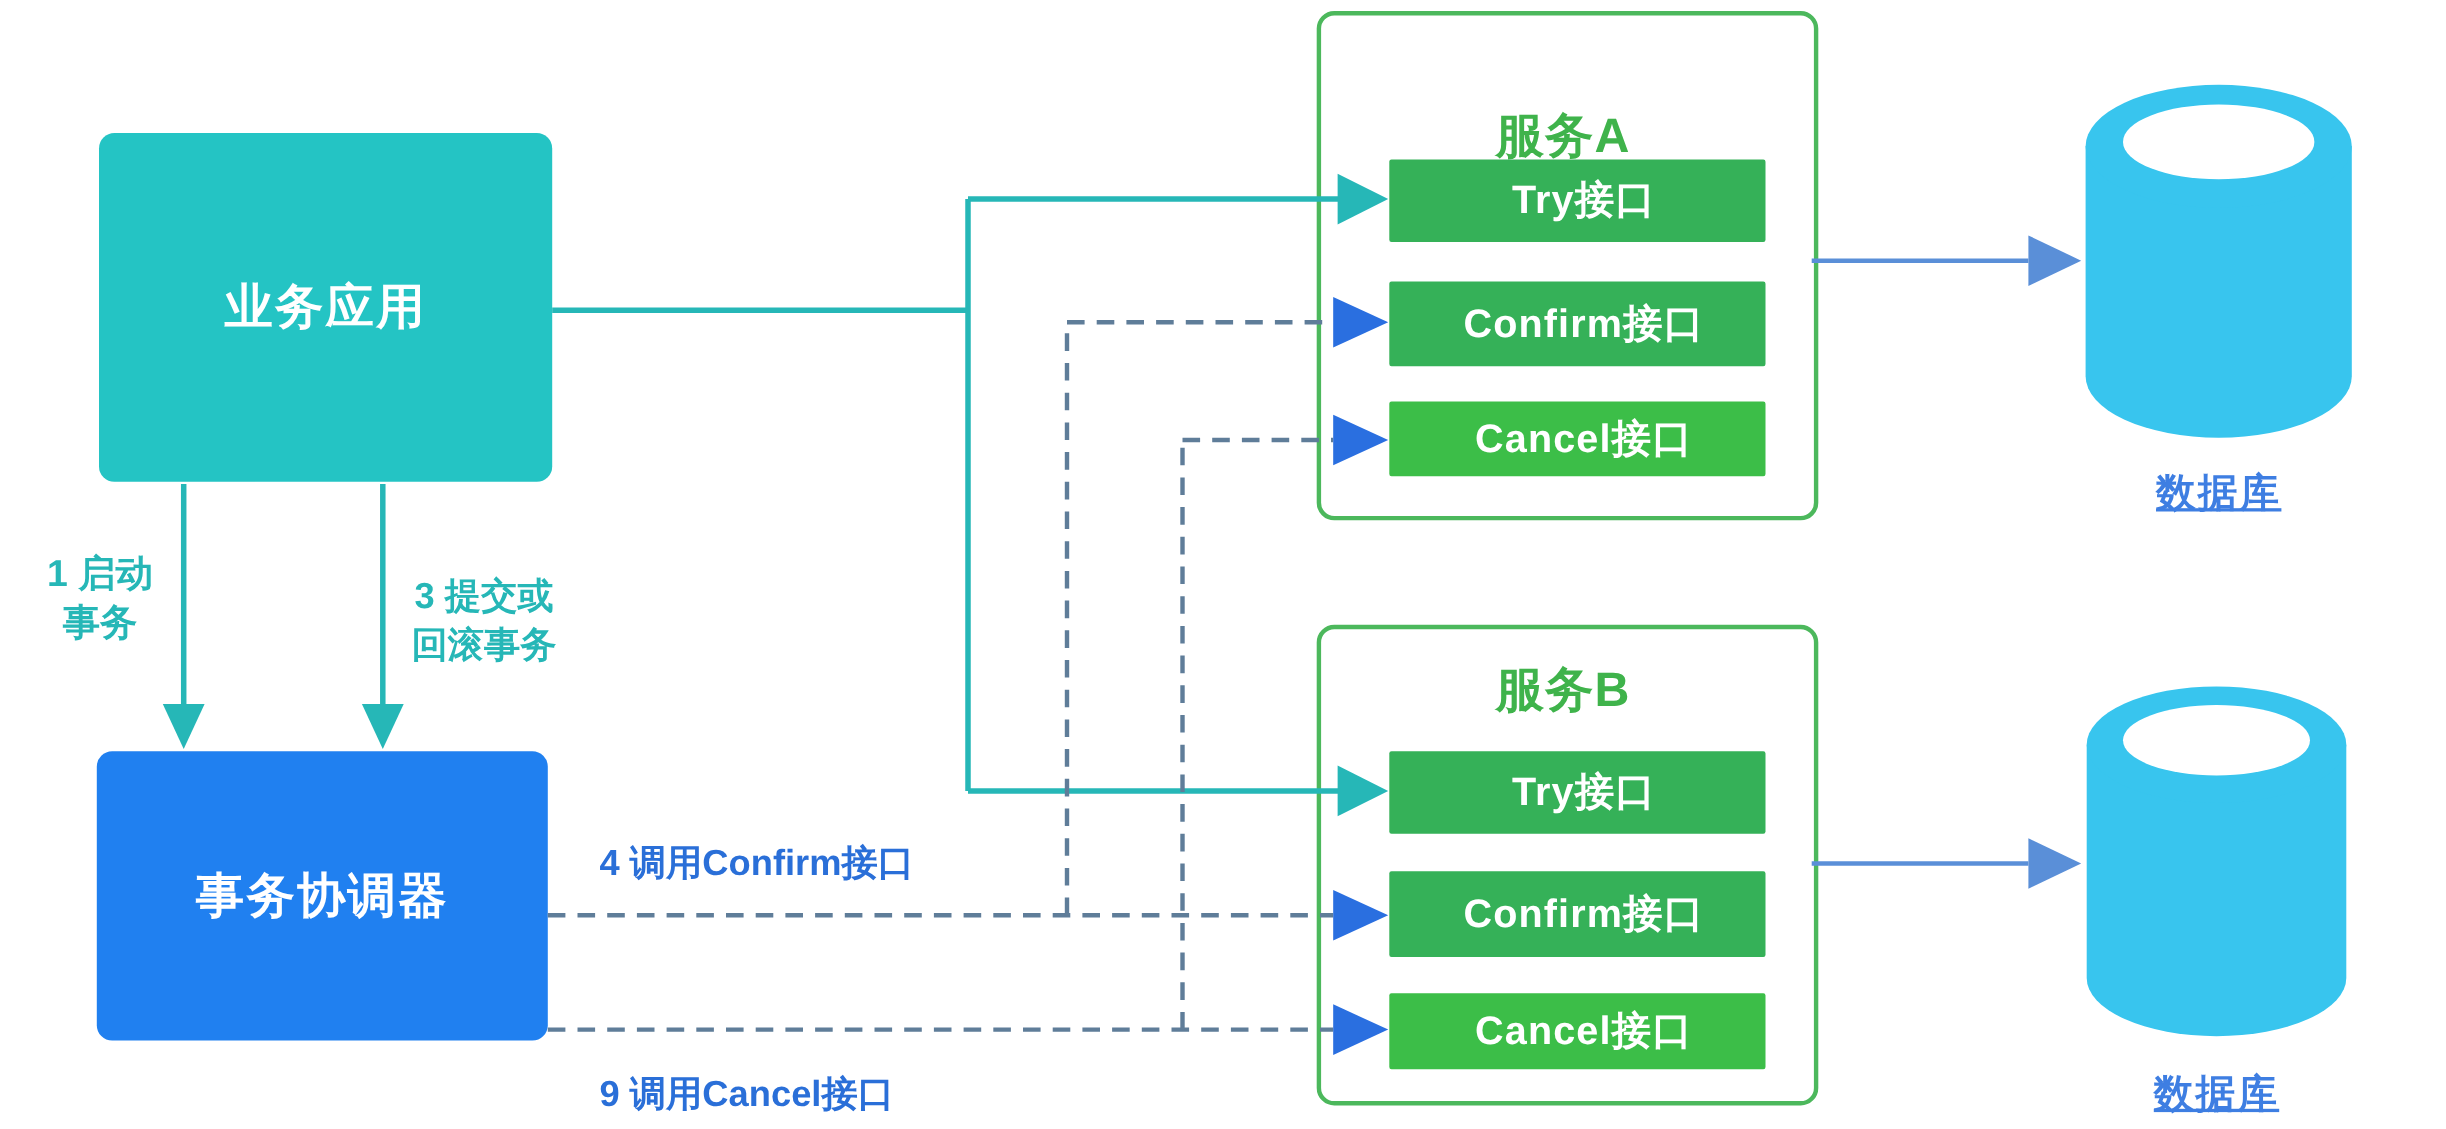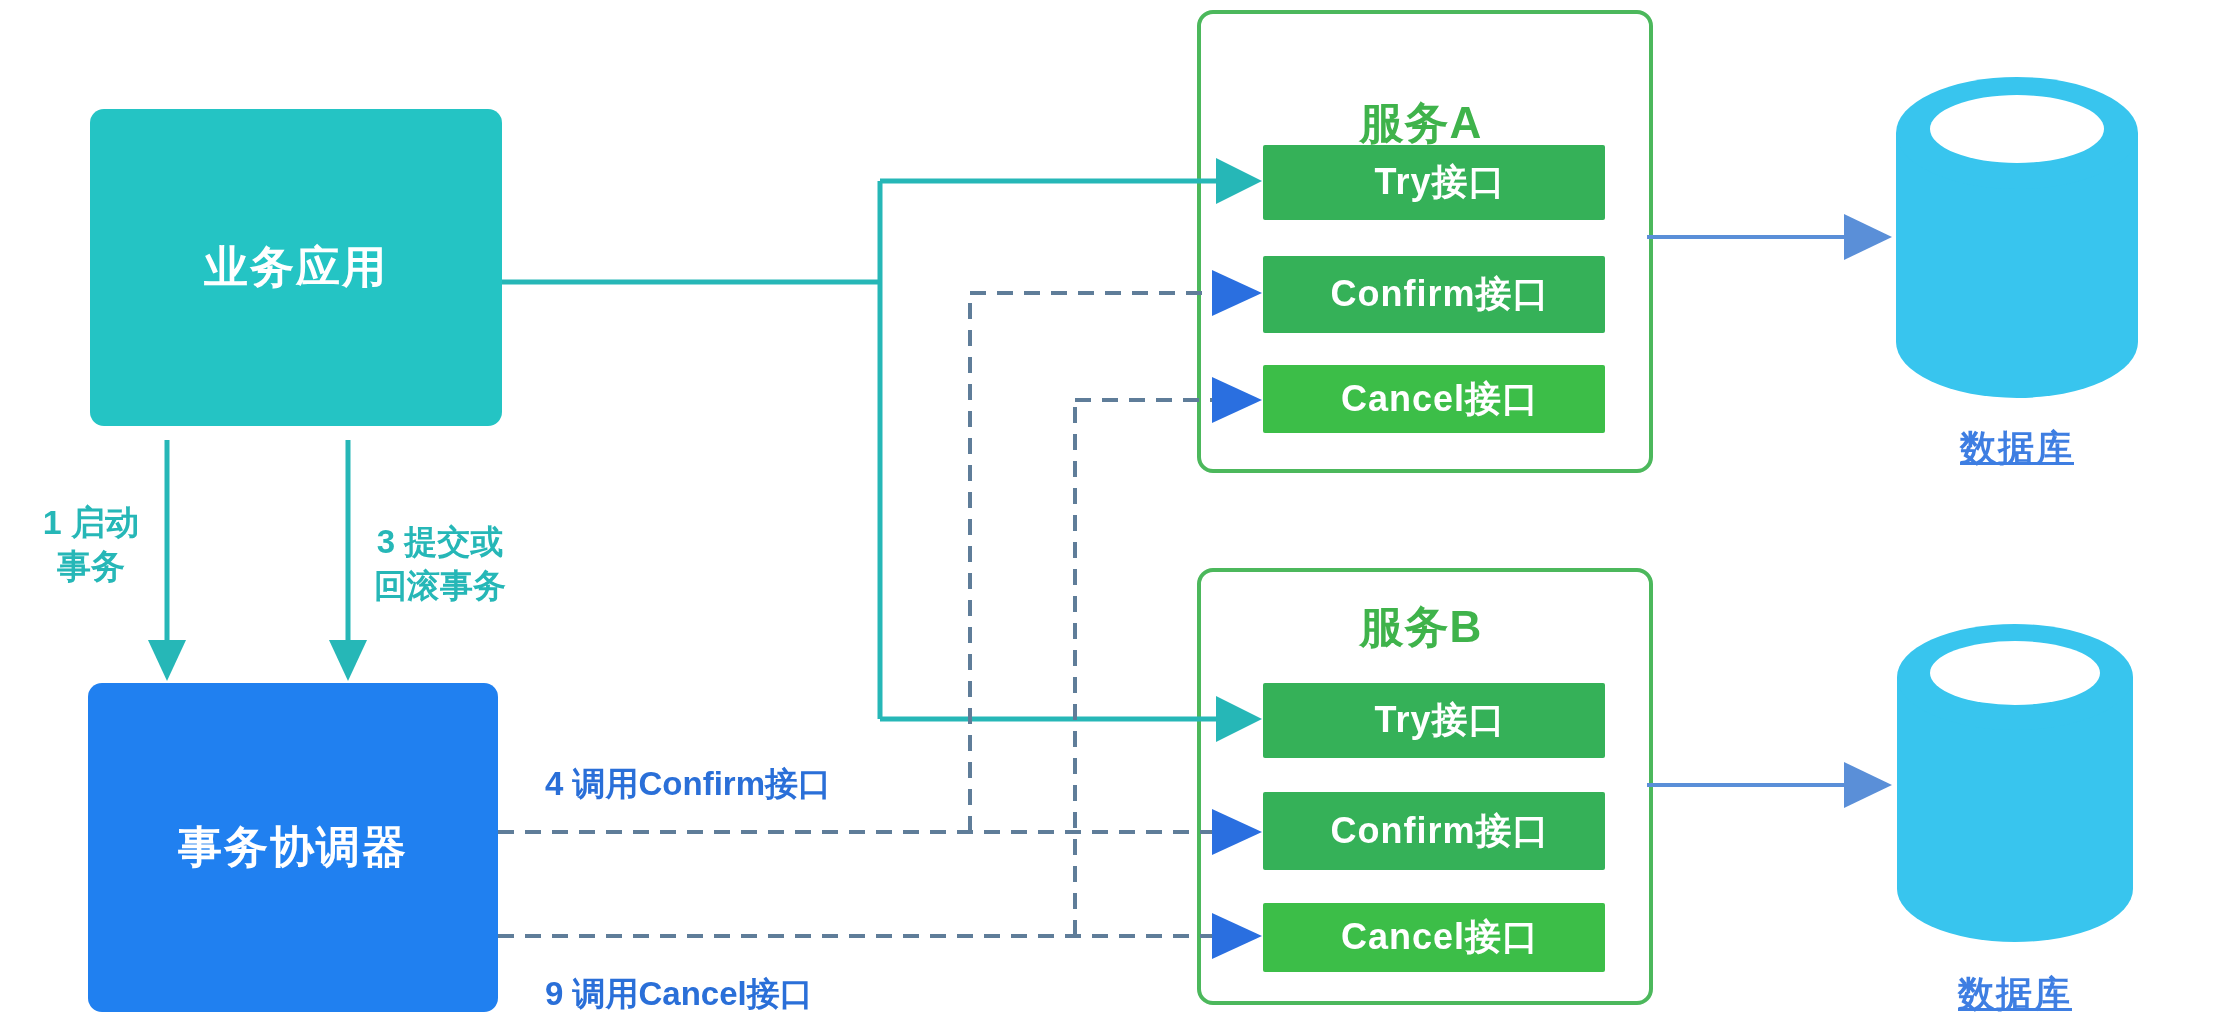--- a/index.html
+++ b/index.html
@@ -58,25 +58,25 @@
   .db-label{
     position:absolute;color:var(--db-label);font-weight:bold;font-size:36px;
     text-align:center;z-index:6;letter-spacing:2px;text-decoration:underline;
   }
 </style>
 </head>
 <body>
 
 <div class="stage" style="background: rgb(255, 255, 255);">
 
-  <div class="node node-teal" style="left:90px;top:109px;width:412px;height:317px;">
+  <div class="node node-teal" style="left:90px;top:121px;width:412px;height:317px;">
     <span>业务应用</span>
   </div>
 
-  <div class="node node-blue" style="left:88px;top:683px;width:410px;height:329px;">
+  <div class="node node-blue" style="left:88px;top:683px;width:410px;height:263px;">
     <span>事务协调器</span>
   </div>
 
   <div class="service" style="left:1197px;top:10px;width:448px;height:455px;"></div>
   <div class="service-title" style="left:1197px;top:60px;width:448px;margin-top:34px;">服务A</div>
   <div class="iface" style="left:1263px;top:145px;width:330px;height:75px;">
     <span>Try接口</span>
   </div>
   <div class="iface" style="left:1263px;top:256px;width:330px;height:77px;">
     <span>Confirm接口</span>

